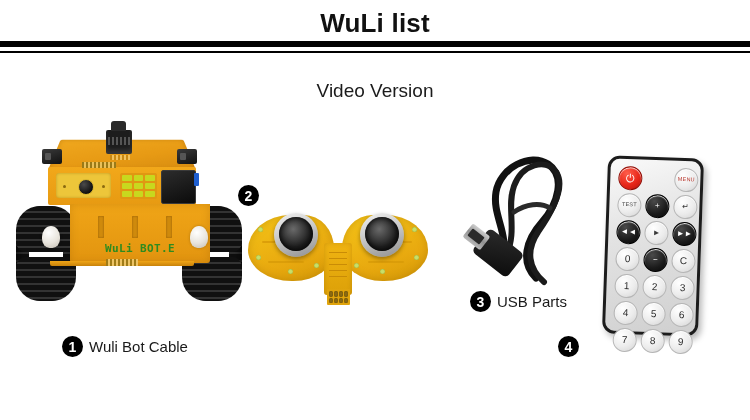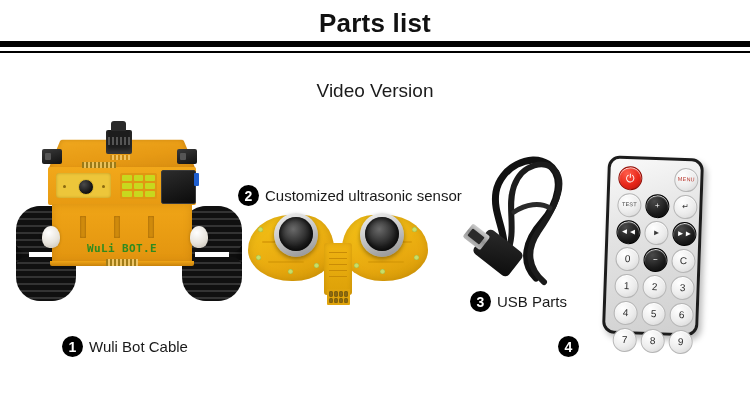--- a/index.html
+++ b/index.html
@@ -164,21 +164,21 @@
     width: 5px; height: 13px;
     background: #1f5fd0; border-radius: 1px;
   }
   .header-strip {
     position: absolute; left: 68px; top: 44px;
     width: 34px; height: 6px;
     background: repeating-linear-gradient(to right,#9a7a18 0 2px,#e9c05a 2px 4px);
   }
 
   .robot-body {
-    position: absolute; left: 38px; top: 86px;
+    position: absolute; left: 56px; top: 86px;
     width: 140px; height: 59px;
     background: linear-gradient(180deg,#f0a517 0%,#e2940f 100%);
     border-radius: 0 0 3px 3px;
     box-shadow: inset 0 0 8px rgba(150,90,0,.3);
     text-decoration: underline;
   }
   .vent {
     position: absolute; top: 12px; width: 6px; height: 22px;
     background: #cf8a0c; border-radius: 1px;
     box-shadow: inset 0 0 2px rgba(90,50,0,.6);
@@ -357,21 +357,21 @@
     border: 1px solid #8e0c05;
     color: #fff; font-size: 11px;
   }
   .rbtn.blank { background: none; border: none; box-shadow: none; }
   .rbtn.menu { font-size: 5.5px; letter-spacing: .2px; color: #b8342a; }
   .rbtn.test { font-size: 5.5px; letter-spacing: .2px; }
 </style>
 </head>
 <body>
 
-<div class="page-title">Parts list</div>
+<div class="page-title">WuLi list</div>
 <div class="rule-thick"></div>
 <div class="rule-thin"></div>
 <div class="subtitle">Video Version</div>
 
 <div class="robot">
   <div class="track track-left">
     <div class="track-belt"></div>
       <div class="track-upper"></div>
       <div class="track-lower"></div>
   </div>
@@ -489,21 +489,20 @@
     <div class="rbtn num">9</div>
   </div>
 </div>
 
 <div class="caption cap1">
   <span class="badge">1</span>
   <span class="caption-text">Wuli Bot Cable</span>
 </div>
 <div class="caption cap2">
   <span class="badge">2</span>
-  <span class="caption-text">Customized ultrasonic sensor</span>
 </div>
 <div class="caption cap3">
   <span class="badge">3</span>
   <span class="caption-text">USB Parts</span>
 </div>
 <div class="caption cap4">
   <span class="badge">4</span>
 </div>
 
 </body></html>

